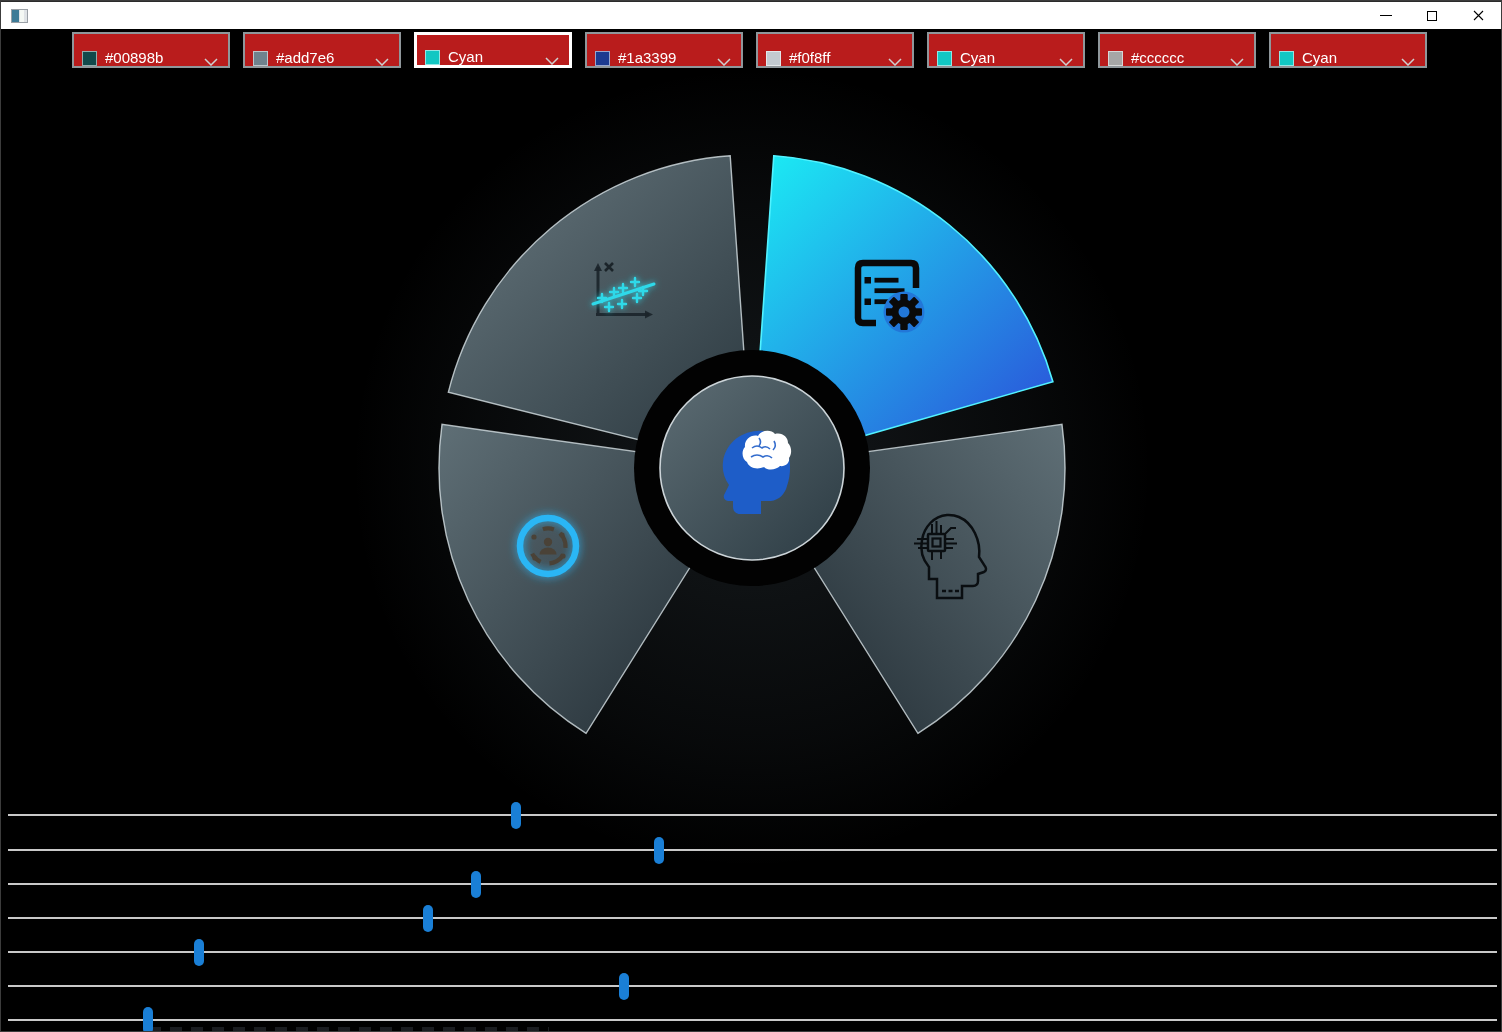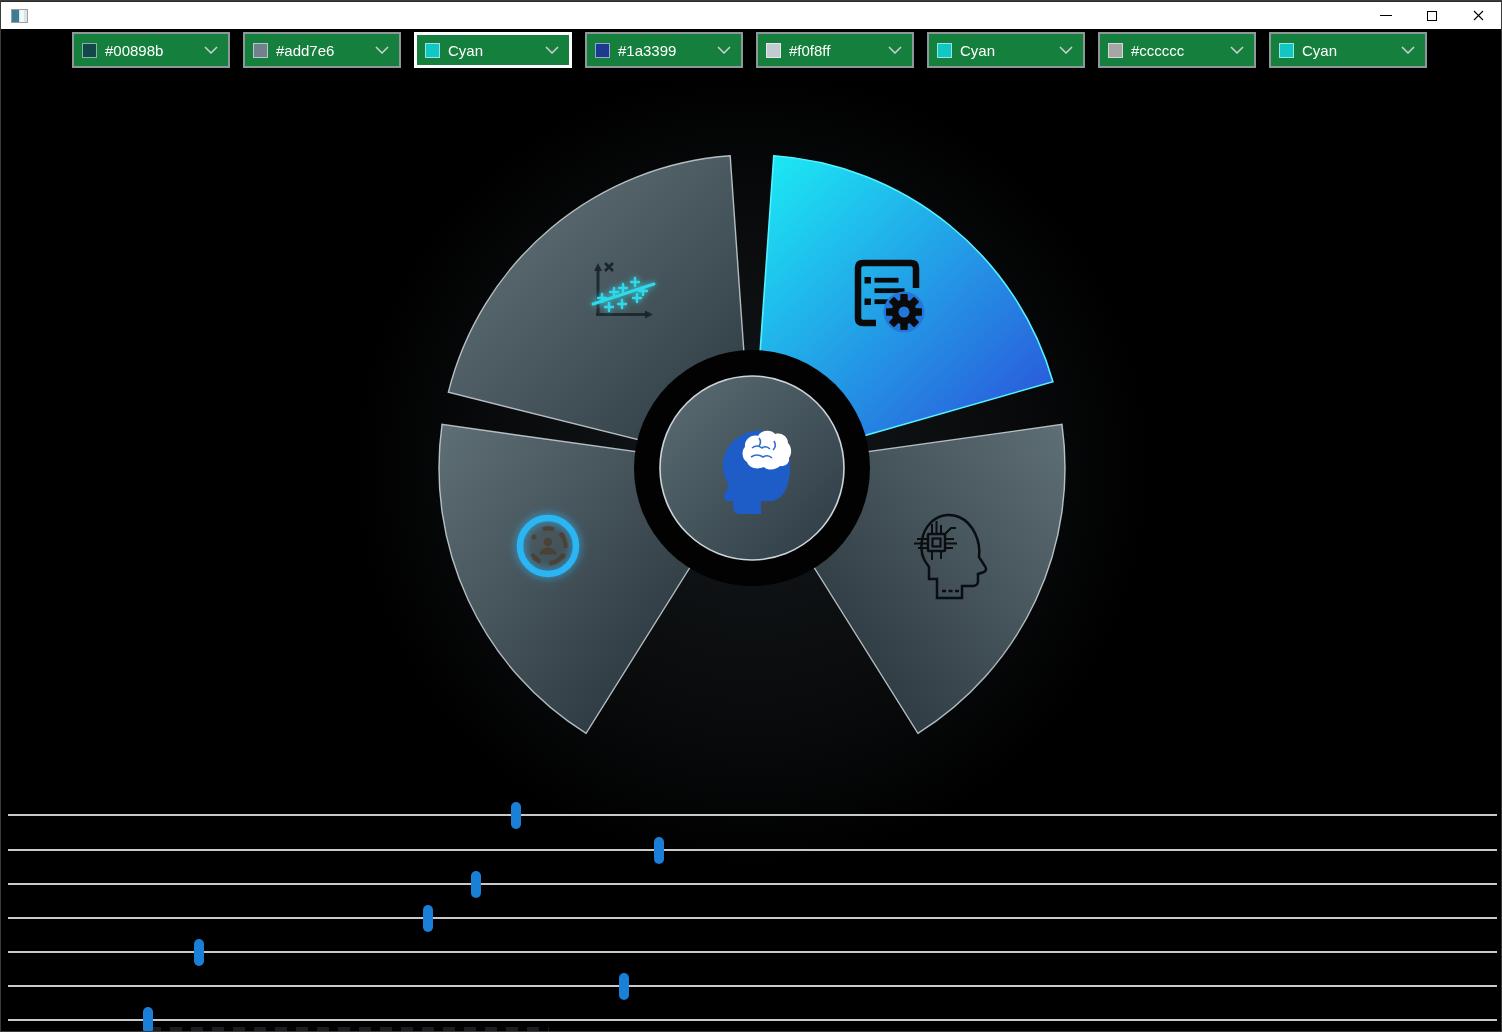--- a/index.html
+++ b/index.html
@@ -12,22 +12,22 @@
   .appicon{width:15px;height:12px;border:1px solid #9aa0a6;margin-left:10px;display:flex;background:#dfe3e6;}
   .appicon .a{width:7px;height:100%;background:#3e7b97;}
   .appicon .b{width:4px;height:100%;background:#f4f8f4;margin-left:1px;}
   .winbtns{margin-left:auto;display:flex;height:100%;}
   .winbtn{width:46px;height:100%;display:flex;align-items:center;justify-content:center;cursor:pointer;}
   .glyph-min{width:12px;height:0;border-top:1.2px solid #000;display:block;}
   .glyph-max{width:10px;height:10px;border:1.2px solid #000;display:block;box-sizing:border-box;}
 
   
   .toolbar{position:absolute;top:31px;left:71px;display:flex;gap:13px;z-index:20;}
-  .dd{width:158px;height:36px;background:#15803d;border:2px solid #8f979b;box-sizing:border-box;
-      display:flex;align-items:center;padding:0 10px 0 8px;cursor:pointer;}
+  .dd{width:158px;height:36px;background:#b91c1c;border:2px solid #8f979b;box-sizing:border-box;
+      display:flex;align-items:flex-end;padding:0 10px 0 8px;cursor:pointer;}
   .dd.focused{border:3px solid #ffffff;}
   .dd .sw{width:15px;height:15px;border:1px solid rgba(255,255,255,.55);flex:none;box-sizing:border-box;}
   .dd .lbl{color:#fff;font-size:15px;margin-left:8px;white-space:nowrap;}
   .dd .chev{margin-left:auto;flex:none;}
 
   
   .wheel{position:absolute;top:0;left:0;z-index:5;}
 
   
   .slider{position:absolute;left:7px;width:1489px;height:27px;z-index:10;}

